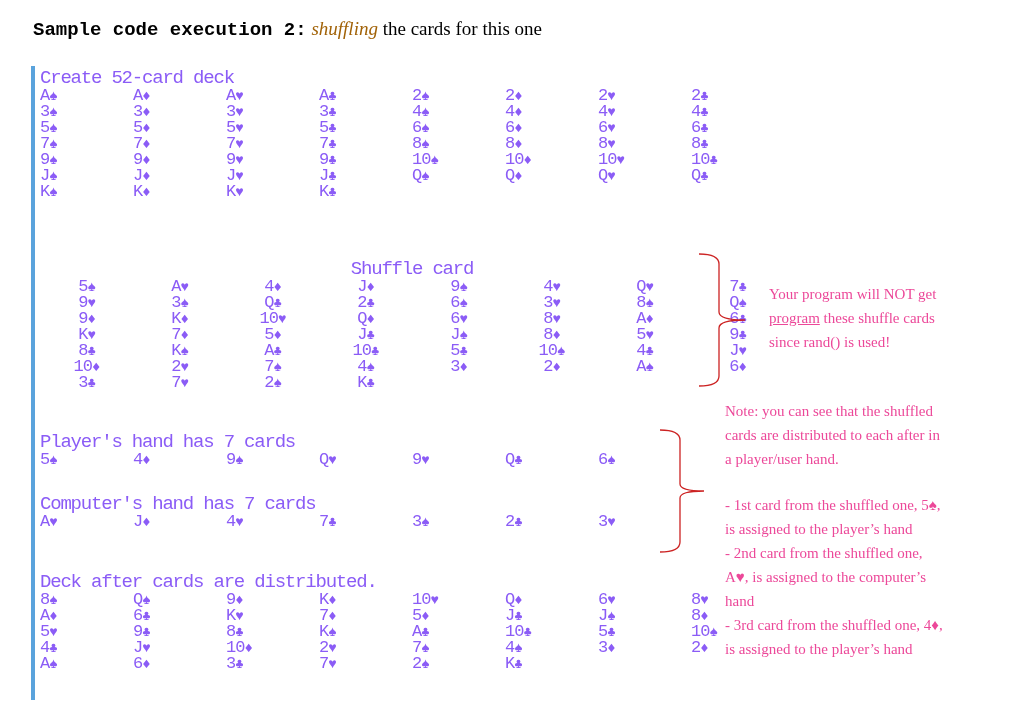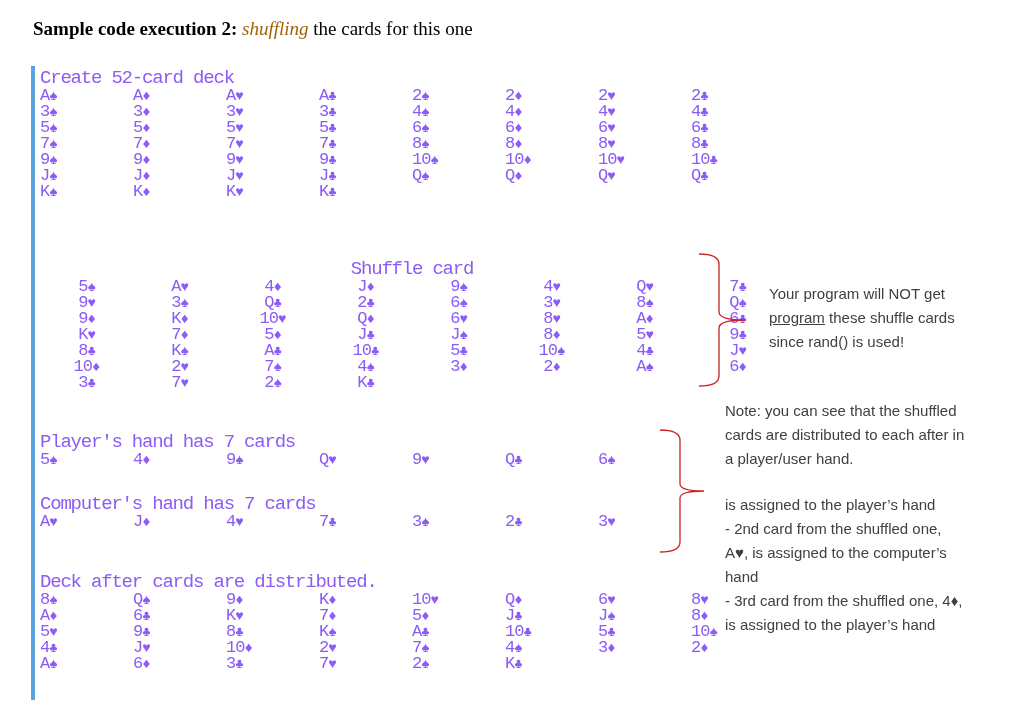--- a/index.html
+++ b/index.html
@@ -1,35 +1,35 @@
 <!DOCTYPE html>
 <html><head>
   <meta charset="utf-8">
   <style>
     html, body { margin: 0; padding: 0; background: #ffffff; }
     body { width: 1024px; height: 723px; position: relative; overflow: hidden; }
     .title {
       position: absolute; left: 33px; top: 18px;
       font-family: "Liberation Serif", serif; font-size: 19px; color: #000;
     }
-    .title b { font-weight: bold; }
+    .title b { font-weight: bold; font-family: Liberation Mono, monospace; }
     .title .em { color: #a16207; font-style: italic; }
     .console {
       position: absolute; left: 31px; top: 66px; width: 700px; height: 634px;
       border-left: 4px solid #5aa3dc;
     }
     .block { position: absolute; left: 5px; font-family: Liberation Mono, monospace; color: #8b5cf6; }
     .heading { font-size: 19px; line-height: 20px; letter-spacing: -1.2px; white-space: pre; }
     .row { display: flex; height: 16px; line-height: 16px; font-size: 17px; letter-spacing: -1px; }
     .cell { width: 93px; white-space: pre; }
     .cell .s { font-size: 14px; }
     .brace { position: absolute; }
     .note {
-      position: absolute; font-family: Liberation Sans, sans-serif; font-size: 15px;
-      color: #404040; line-height: 24px;
+      position: absolute; font-family: Liberation Serif, serif; font-size: 15px;
+      color: #ec4899; line-height: 24px;
     }
     .note u { text-decoration: underline; }
     .note p { margin: 0; }
   </style>
 </head>
 <body>
 
 <div class="title">
   <b>Sample code execution 2:</b>
   <span class="em">shuffling</span><span> the cards for this one</span>
@@ -285,19 +285,20 @@
 </div>
 
 <svg class="brace" style="left:658px;top:428px;" width="50" height="126">
   <path d="M2 2 Q22 2 22 12 L22 56 Q22 63 46 63 Q22 63 22 70 L22 114 Q22 124 2 124" fill="none" stroke="#cc2222" stroke-width="1.3"></path>
 </svg>
 <div class="note" style="left:725px;top:399px;">
   <p>Note:  you can see that the shuffled</p>
   <p>cards are distributed to each after in</p>
   <p>a player/user hand.</p>
   <p style="height:22px;"></p>
+  <p>- 1st card from the shuffled one, 5♠,</p>
   <p>is assigned to the player’s hand</p>
   <p>- 2nd card from the shuffled one,</p>
   <p>A♥, is assigned to the computer’s</p>
   <p>hand</p>
   <p>- 3rd card from the shuffled one, 4♦,</p>
   <p>is assigned to the player’s hand</p>
 </div>
 
 </body></html>

